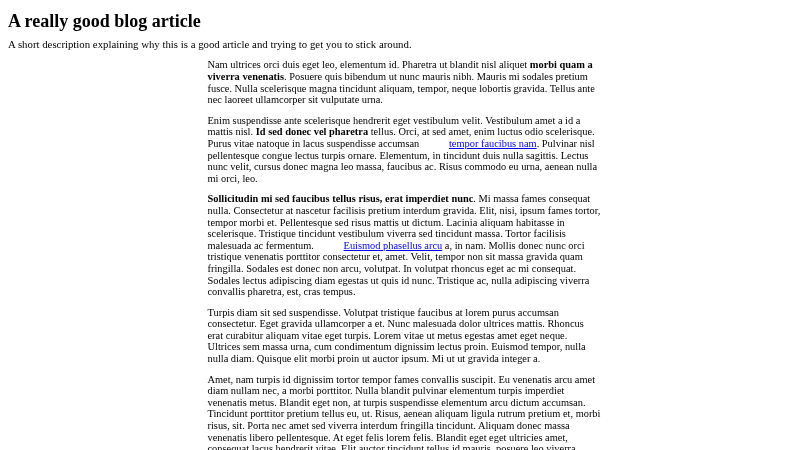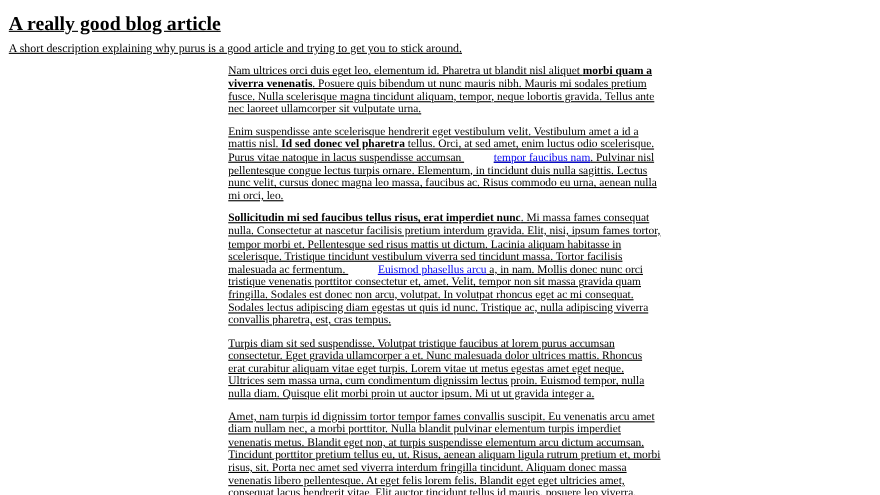--- a/index.html
+++ b/index.html
@@ -5,21 +5,20 @@
   * { box-sizing: border-box; }
   html, body { margin: 0; padding: 0; }
   .page {
     width: 800px;
     height: 450px;
     background: #ffffff;
     color: #000000;
     padding: 8px 0 0 8px;
     overflow: hidden;
     font-family: "Liberation Serif", serif;
-    text-decoration: underline;
   }
   .page-title {
     font-size: 18px;
     line-height: 21px;
     font-weight: bold;
     margin: 3px 0 6px 0;
   }
   .page-description {
     font-size: 10.8px;
     line-height: 12.4px;
@@ -43,21 +42,21 @@
     cursor: pointer;
     margin-left: 27px;
   }
 </style>
 </head>
 <body>
 
 <div class="page">
   <header>
     <h1 class="page-title">A really good blog article</h1>
-    <p class="page-description">A short description explaining why purus is a good article and trying to get you to stick around.</p>
+    <p class="page-description">A short description explaining why this is a good article and trying to get you to stick around.</p>
   </header>
 
   <article class="article-body">
 
   <p>Nam ultrices orci duis eget leo, elementum id. Pharetra ut blandit nisl aliquet <strong>morbi quam a viverra venenatis</strong>. Posuere quis bibendum ut nunc mauris nibh. Mauris mi sodales pretium fusce. Nulla scelerisque magna tincidunt aliquam, tempor, neque lobortis gravida. Tellus ante nec laoreet ullamcorper sit vulputate urna.</p>
       <p>Enim suspendisse ante scelerisque hendrerit eget vestibulum velit. Vestibulum amet a id a mattis nisl. <strong>Id sed donec vel pharetra</strong> tellus. Orci, at sed amet, enim luctus odio scelerisque. Purus vitae natoque in lacus suspendisse accumsan <a href="#">tempor faucibus nam</a>. Pulvinar nisl pellentesque congue lectus turpis ornare. Elementum, in tincidunt duis nulla sagittis. Lectus nunc velit, cursus donec magna leo massa, faucibus ac. Risus commodo eu urna, aenean nulla mi orci, leo.</p>
       <p><strong>Sollicitudin mi sed faucibus tellus risus, erat imperdiet nunc</strong>. Mi massa fames consequat nulla. Consectetur at nascetur facilisis pretium interdum gravida. Elit, nisi, ipsum fames tortor, tempor morbi et. Pellentesque sed risus mattis ut dictum. Lacinia aliquam habitasse in scelerisque. Tristique tincidunt vestibulum viverra sed tincidunt massa. Tortor facilisis malesuada ac fermentum. <a href="#">Euismod phasellus arcu</a> a, in nam. Mollis donec nunc orci tristique venenatis porttitor consectetur et, amet. Velit, tempor non sit massa gravida quam fringilla. Sodales est donec non arcu, volutpat. In volutpat rhoncus eget ac mi consequat. Sodales lectus adipiscing diam egestas ut quis id nunc. Tristique ac, nulla adipiscing viverra convallis pharetra, est, cras tempus.</p>
       <p>Turpis diam sit sed suspendisse. Volutpat tristique faucibus at lorem purus accumsan consectetur. Eget gravida ullamcorper a et. Nunc malesuada dolor ultrices mattis. Rhoncus erat curabitur aliquam vitae eget turpis. Lorem vitae ut metus egestas amet eget neque. Ultrices sem massa urna, cum condimentum dignissim lectus proin. Euismod tempor, nulla nulla diam. Quisque elit morbi proin ut auctor ipsum. Mi ut ut gravida integer a.</p>
       <p>Amet, nam turpis id dignissim tortor tempor fames convallis suscipit. Eu venenatis arcu amet diam nullam nec, a morbi porttitor. Nulla blandit pulvinar elementum turpis imperdiet venenatis metus. Blandit eget non, at turpis suspendisse elementum arcu dictum accumsan. Tincidunt porttitor pretium tellus eu, ut. Risus, aenean aliquam ligula rutrum pretium et, morbi risus, sit. Porta nec amet sed viverra interdum fringilla tincidunt. Aliquam donec massa venenatis libero pellentesque. At eget felis lorem felis. Blandit eget eget ultricies amet, consequat lacus hendrerit vitae. Elit auctor tincidunt tellus id mauris, posuere leo viverra.</p>
     </article>

